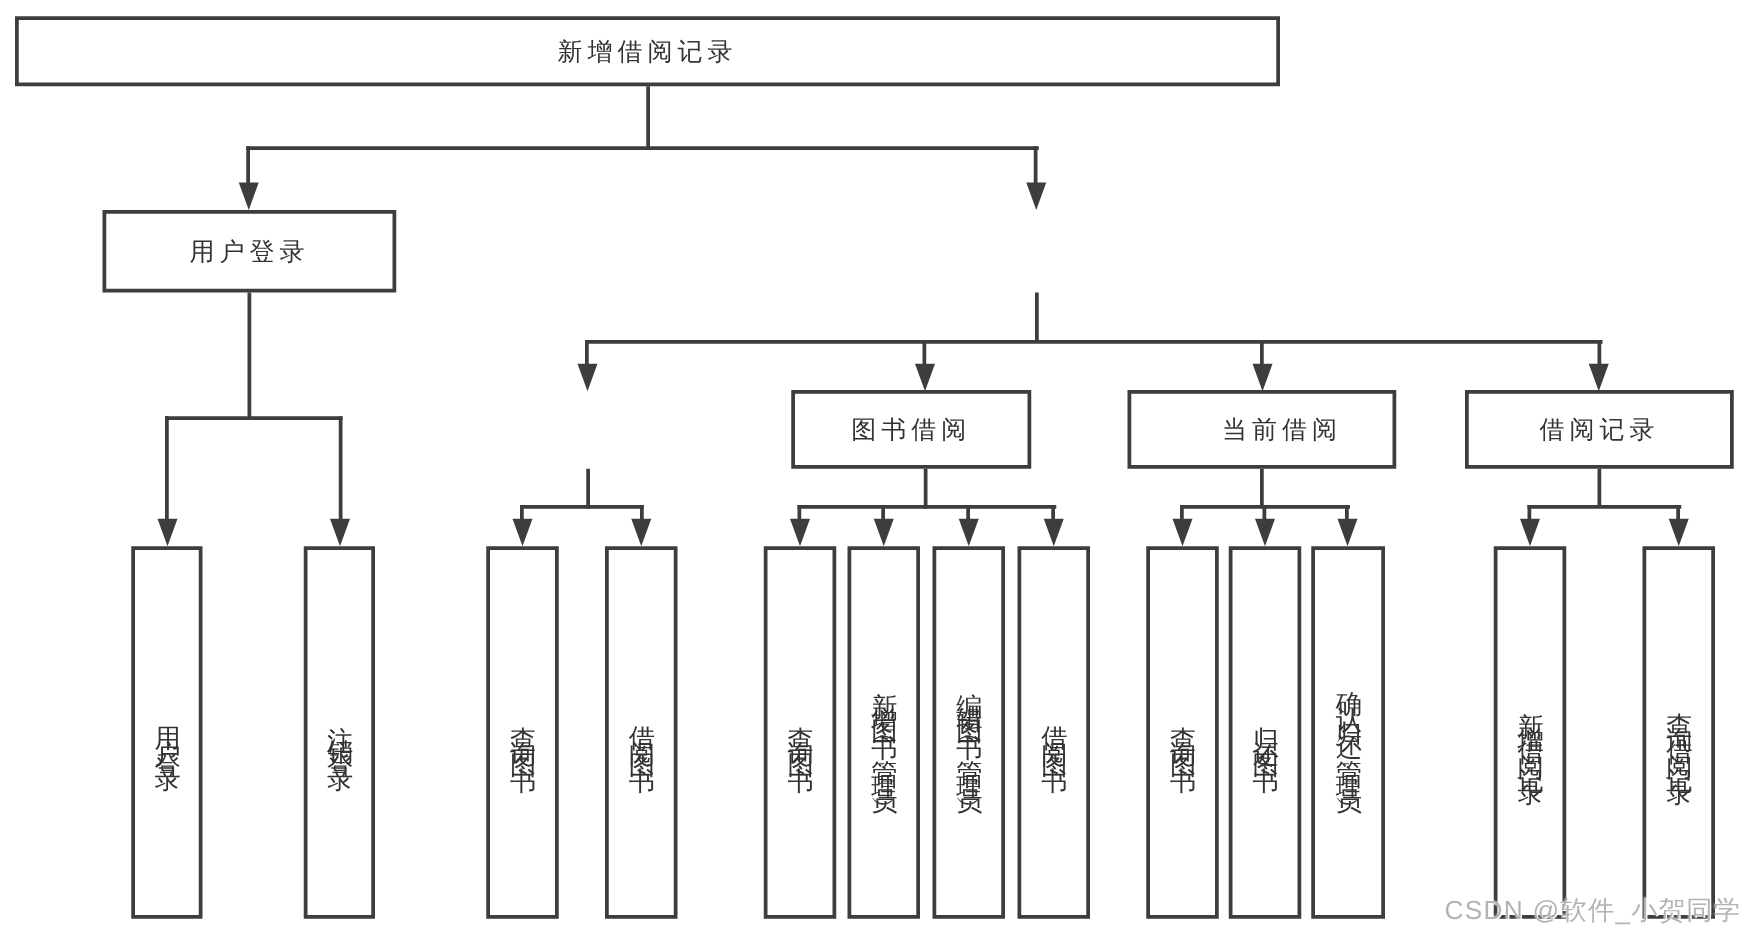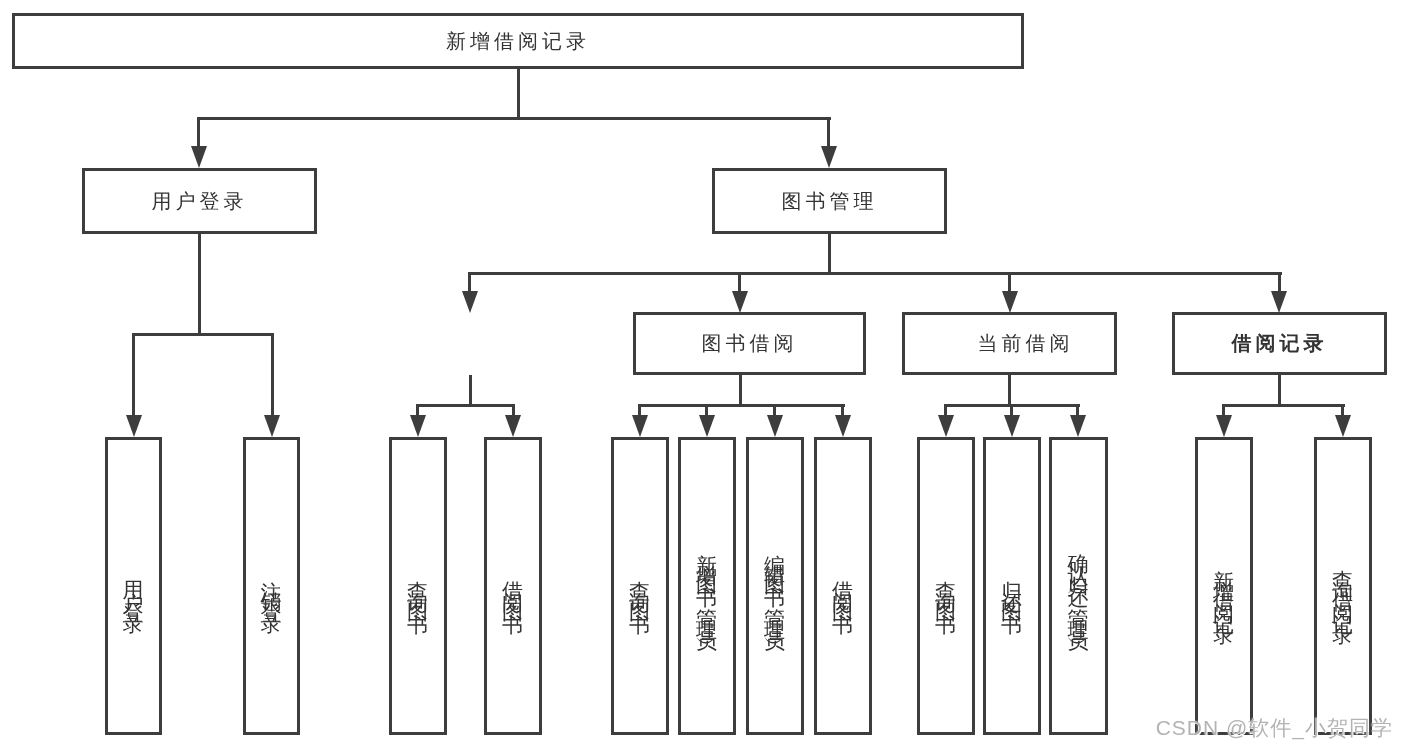--- a/index.html
+++ b/index.html
@@ -87,49 +87,46 @@
   <div class="vline" style="left:517px; top:69px; height:51px;"></div>
   <div class="hline" style="left:197px; top:117px; width:634px;"></div>
   <div class="vline" style="left:197px; top:117px; height:31px;"></div>
   <div class="arrow" style="left:191px; top:146px;"></div>
   <div class="vline" style="left:827px; top:117px; height:31px;"></div>
   <div class="arrow" style="left:821px; top:146px;"></div>
 
   <div class="box" style="left:82px; top:168px; width:235px; height:66px;">
     <span>用户登录</span>
   </div>
-  <div class="box" style="left:712px; top:168px; width:235px; height:66px;">
-    <span>图书管理</span>
-  </div>
 
   <div class="vline" style="left:198px; top:234px; height:102px;"></div>
   <div class="hline" style="left:132px; top:333px; width:142px;"></div>
   <div class="vline" style="left:132px; top:333px; height:84px;"></div>
   <div class="arrow" style="left:126px; top:415px;"></div>
   <div class="vline" style="left:271px; top:333px; height:84px;"></div>
   <div class="arrow" style="left:264px; top:415px;"></div>
 
   <div class="vline" style="left:828px; top:234px; height:40px;"></div>
   <div class="hline" style="left:468px; top:272px; width:814px;"></div>
   <div class="vline" style="left:468px; top:272px; height:21px;"></div>
   <div class="arrow" style="left:462px; top:291px;"></div>
   <div class="vline" style="left:738px; top:272px; height:21px;"></div>
   <div class="arrow" style="left:732px; top:291px;"></div>
   <div class="vline" style="left:1008px; top:272px; height:21px;"></div>
   <div class="arrow" style="left:1002px; top:291px;"></div>
   <div class="vline" style="left:1278px; top:272px; height:21px;"></div>
   <div class="arrow" style="left:1271px; top:291px;"></div>
 
-  <div class="box" style="left:633px; top:312px; width:233px; height:63px;">
+  <div class="box" style="left:633px; top:312px; width:192px; height:63px;">
     <span>图书借阅</span>
   </div>
   <div class="box" style="left:902px; top:312px; width:215px; height:63px;padding-left:32px;">
     <span>当前借阅</span>
   </div>
-  <div class="box" style="left:1172px; top:312px; width:215px; height:63px;font-weight:bold;">
+  <div class="box" style="left:1172px; top:312px; width:215px; height:63px;">
     <span>借阅记录</span>
   </div>
 
   <div class="vline" style="left:469px; top:375px; height:32px;"></div>
   <div class="hline" style="left:416px; top:404px; width:99px;"></div>
   <div class="vline" style="left:416px; top:404px; height:13px;"></div>
   <div class="arrow" style="left:410px; top:415px;"></div>
   <div class="vline" style="left:512px; top:404px; height:13px;"></div>
   <div class="arrow" style="left:505px; top:415px;"></div>
 

